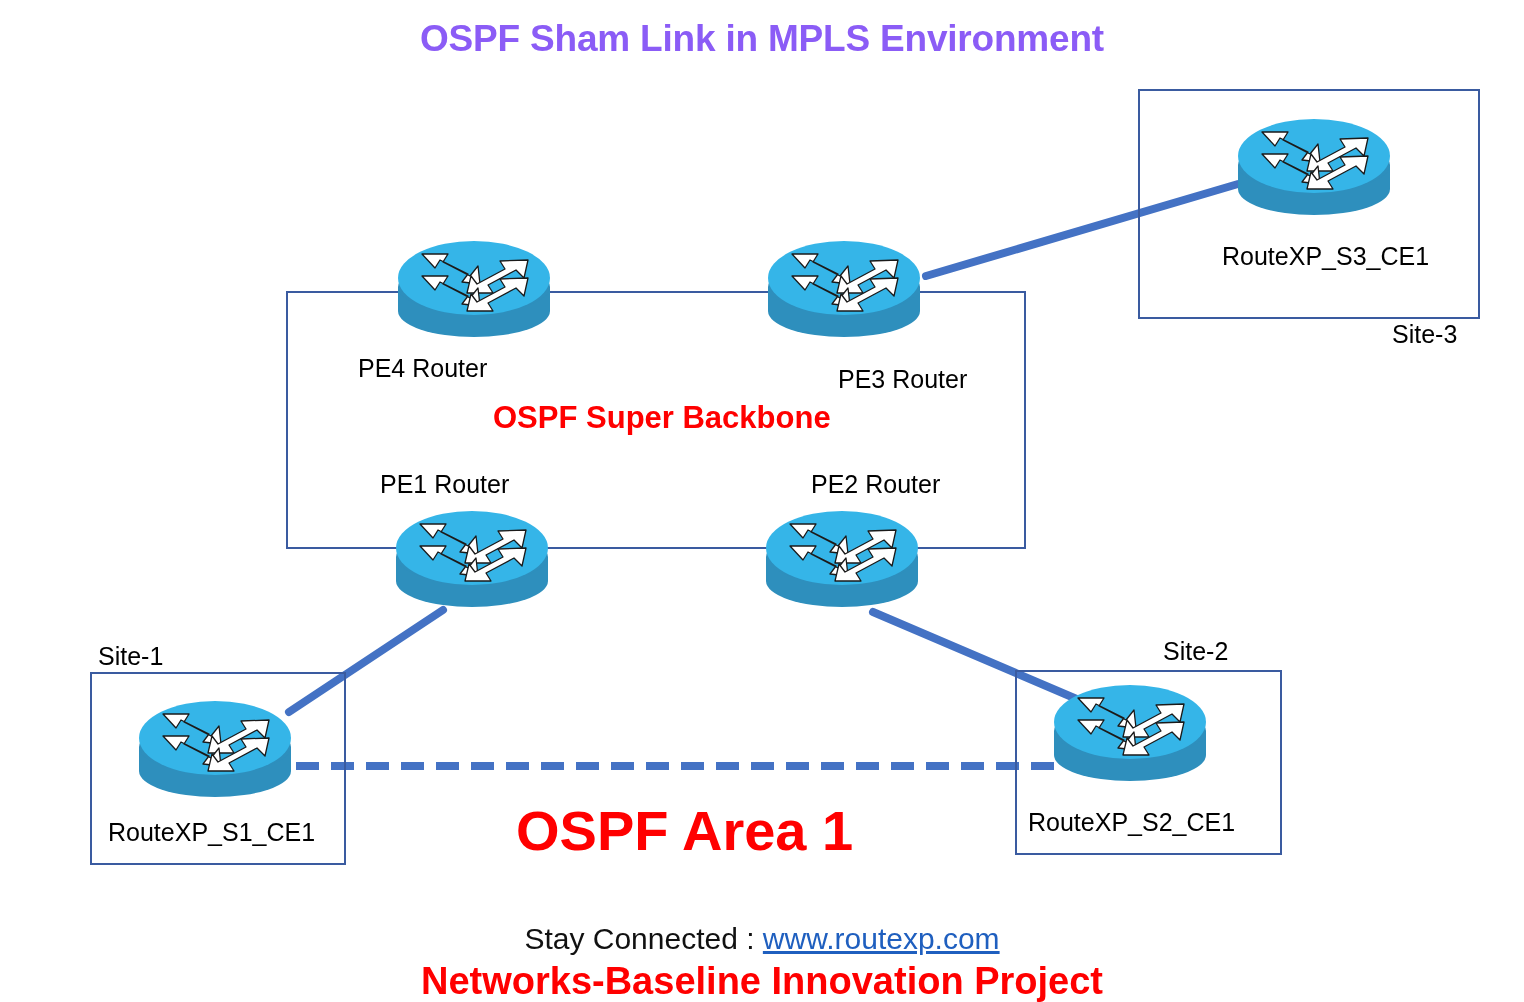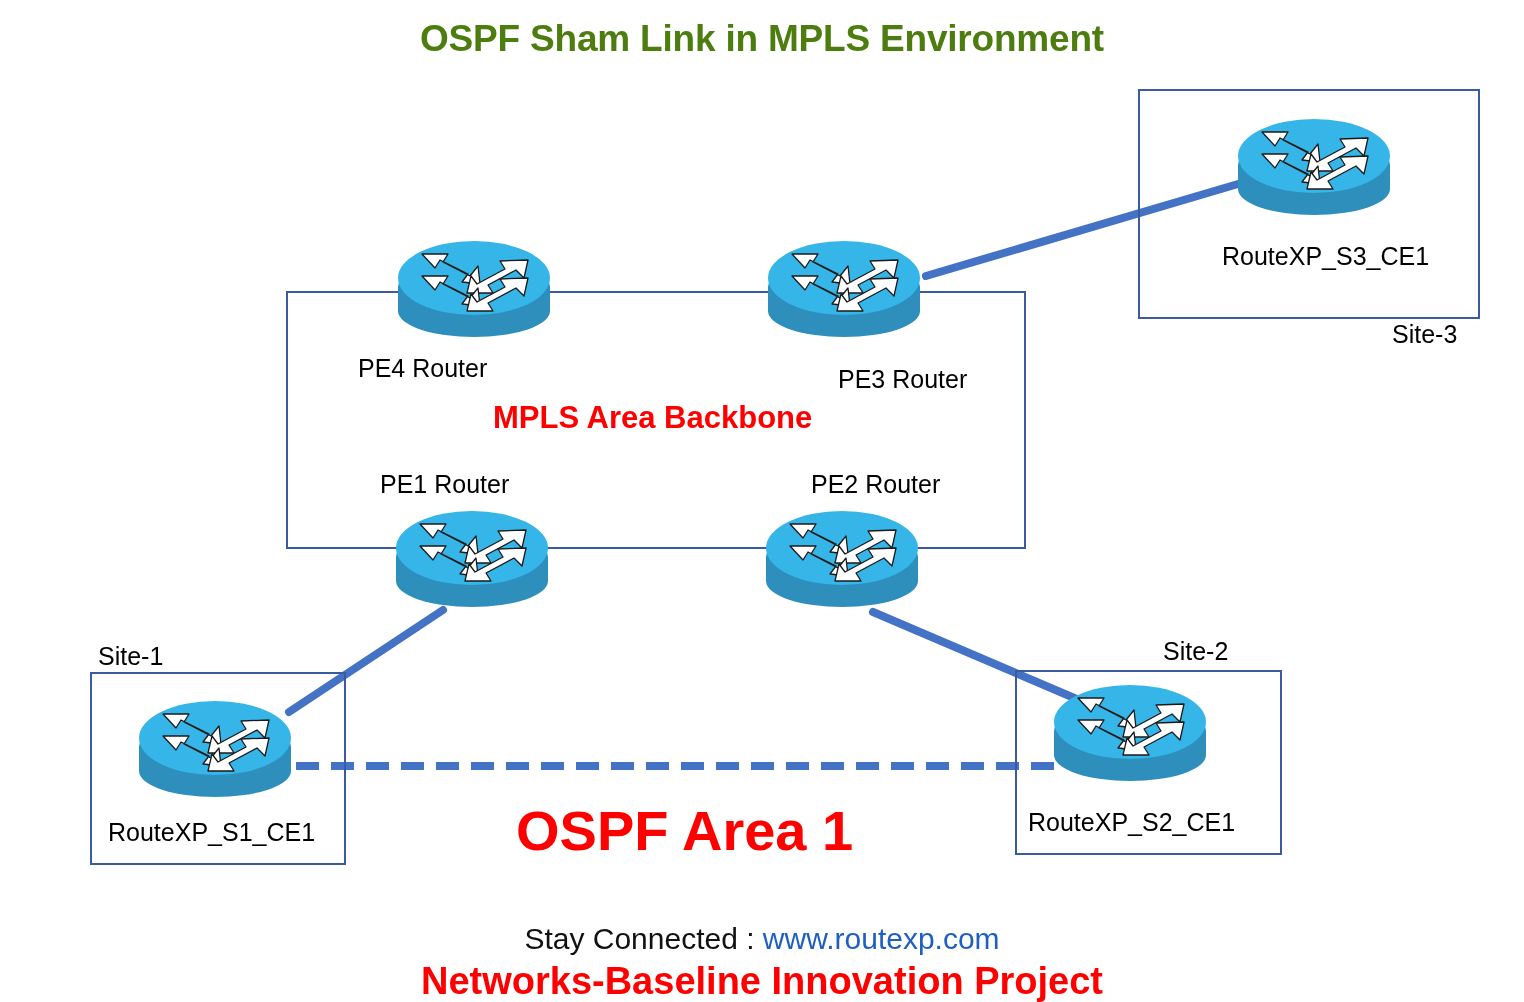--- a/index.html
+++ b/index.html
@@ -24,21 +24,21 @@
     width: 1524px;
     height: 1002px;
   }
 
   .title {
     position: absolute;
     left: 0;
     top: 18px;
     width: 1524px;
     text-align: center;
-    color: #4d7c0f;
+    color: #8b5cf6;
     font-size: 37px;
     font-weight: bold;
     letter-spacing: -0.2px;
   }
 
   .site-box {
     position: absolute;
     border: 2px solid #3A5BA0;
     background: transparent;
     box-sizing: border-box;
@@ -88,20 +88,21 @@
     left: 0;
     top: 922px;
     width: 1524px;
     text-align: center;
     font-size: 30px;
     color: #111111;
     white-space: nowrap;
   }
   .footer1 .link {
     color: #1F5FBF;
+    text-decoration: underline;
     text-align: center;
   }
   .footer2 {
     position: absolute;
     left: 0;
     top: 960px;
     width: 1524px;
     text-align: center;
     font-size: 38px;
     font-weight: bold;
@@ -117,21 +118,21 @@
   <svg id="links" viewBox="0 0 1524 1002">
     <line x1="926" y1="276" x2="1238" y2="184" stroke="#4472C4" stroke-width="8" stroke-linecap="round"></line>
     <line x1="443" y1="610" x2="289" y2="712" stroke="#4472C4" stroke-width="8" stroke-linecap="round"></line>
     <line x1="873" y1="612" x2="1079" y2="700" stroke="#4472C4" stroke-width="8" stroke-linecap="round"></line>
     <line x1="296" y1="766" x2="1060" y2="766" stroke="#4472C4" stroke-width="8" stroke-dasharray="23 12" stroke-linecap="butt"></line>
   </svg>
 
   <div class="title">OSPF Sham Link in MPLS Environment</div>
 
   <div class="mpls-box" style="left:286px; top:291px; width:740px; height:258px;"></div>
-  <div class="red-label mpls-title" style="left:493px; top:400px;">MPLS Area Backbone</div>
+  <div class="red-label mpls-title" style="left:493px; top:400px;">OSPF Super Backbone</div>
 
   <div class="site-box" style="left:1138px; top:89px; width:342px; height:230px;"></div>
   <div class="site-label" style="left:1392px; top:320px;">Site-3</div>
 
   <div class="site-box" style="left:90px; top:672px; width:256px; height:193px;"></div>
   <div class="site-label" style="left:98px; top:642px;">Site-1</div>
 
   <div class="site-box" style="left:1015px; top:670px; width:267px; height:185px;"></div>
   <div class="site-label" style="left:1163px; top:637px;">Site-2</div>
 

